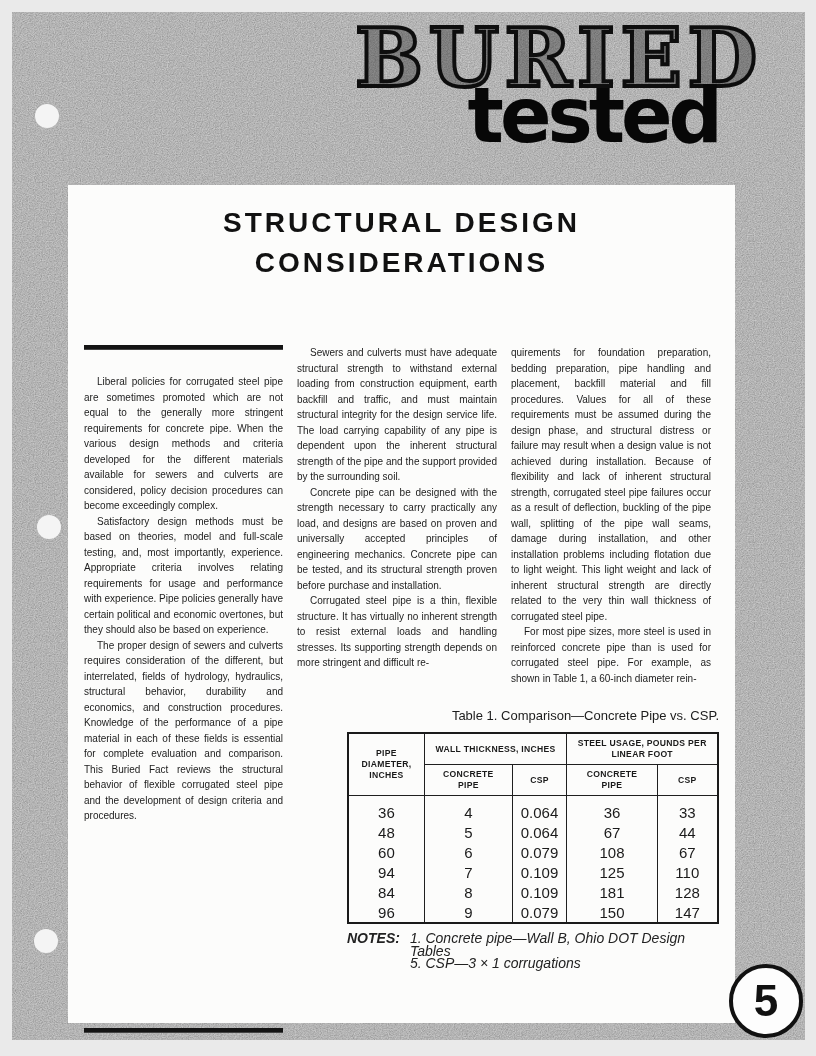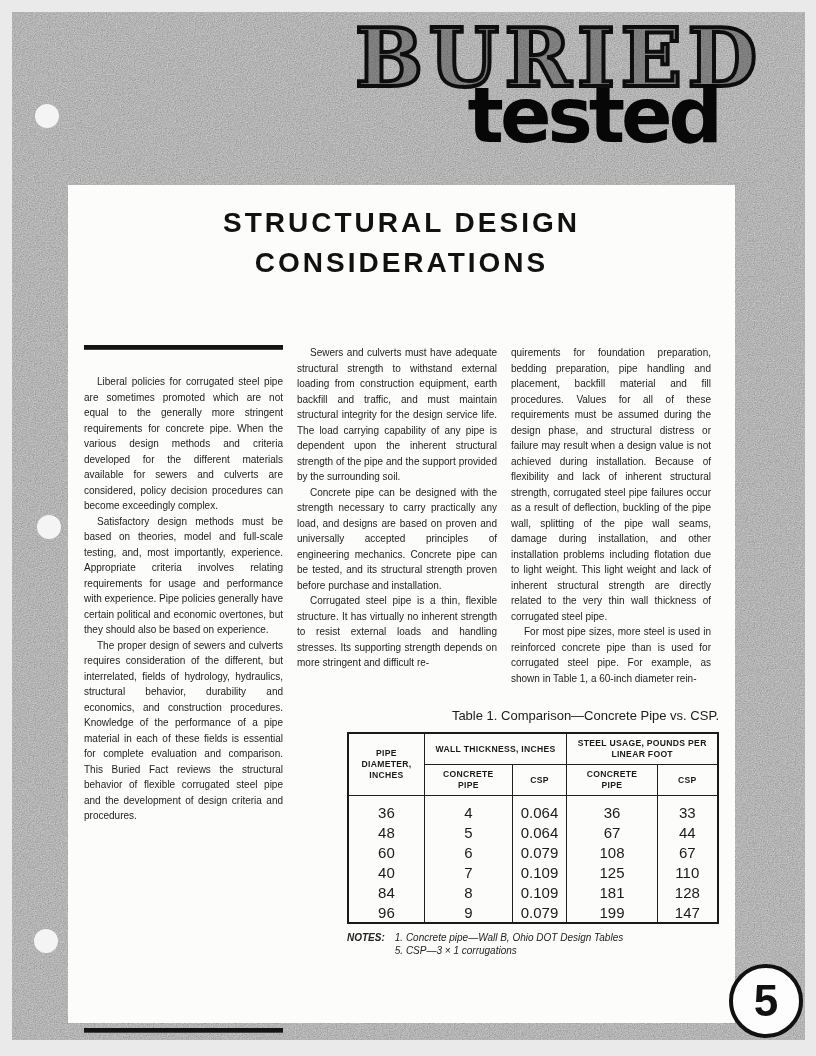--- a/index.html
+++ b/index.html
@@ -86,21 +86,21 @@
   table.cmp td{
     font-size:15px;text-align:center;padding:1.5px 0;color:#1a1a1a;
     border-left:1.5px solid #1f1f1f;border-right:1.5px solid #1f1f1f;
     border-top:none;border-bottom:none;
   }
   table.cmp tbody tr.first td{padding-top:8px;border-top:1.5px solid #1f1f1f;}
   table.cmp tbody tr.last td{padding-bottom:1px;}
   .c-dia{width:62px;} .c-wc{width:90px;} .c-wcsp{width:55px;} .c-sc{width:96px;} .c-scsp{width:69px;}
   .notes{
     display:flex;gap:10px;margin-top:8px;
-    font-size:10px;font-style:italic;line-height:12.5px;color:#222;
+    font-size:14px;font-style:italic;line-height:12.5px;color:#222;
   }
   .notes .nlabel{font-weight:bold;}
   
   .pagenum{
     position:absolute;left:717px;top:952px;width:74px;height:74px;z-index:4;
     background:#fdfdfd;border:4px solid #111;border-radius:50%;
     box-sizing:border-box;
     display:flex;align-items:center;justify-content:center;
     font-size:44px;font-weight:bold;color:#111;
   }
@@ -191,38 +191,38 @@
                 <td>44</td>
               </tr>
               <tr>
                 <td>60</td>
                 <td>6</td>
                 <td>0.079</td>
                 <td>108</td>
                 <td>67</td>
               </tr>
               <tr>
-                <td>40</td>
+                <td>94</td>
                 <td>7</td>
                 <td>0.109</td>
                 <td>125</td>
                 <td>110</td>
               </tr>
               <tr>
                 <td>84</td>
                 <td>8</td>
                 <td>0.109</td>
                 <td>181</td>
                 <td>128</td>
               </tr>
               <tr class="last">
                 <td>96</td>
                 <td>9</td>
                 <td>0.079</td>
-                <td>199</td>
+                <td>150</td>
                 <td>147</td>
               </tr>
             </tbody>
           </table>
           <div class="notes">
             <span class="nlabel">NOTES:</span>
             <span>
               <span>1. Concrete pipe—Wall B, Ohio DOT Design Tables</span><br>
               <span>5. CSP—3 × 1 corrugations</span>
             </span>

